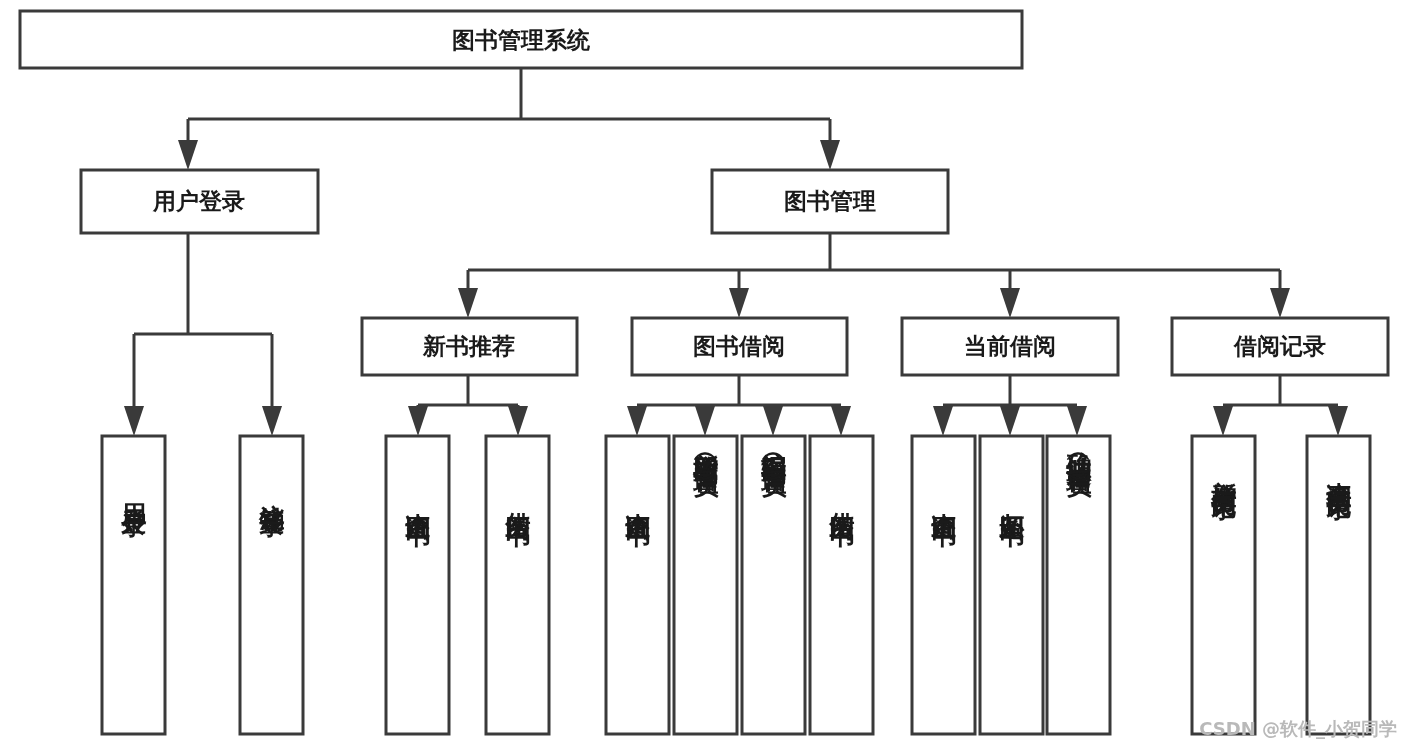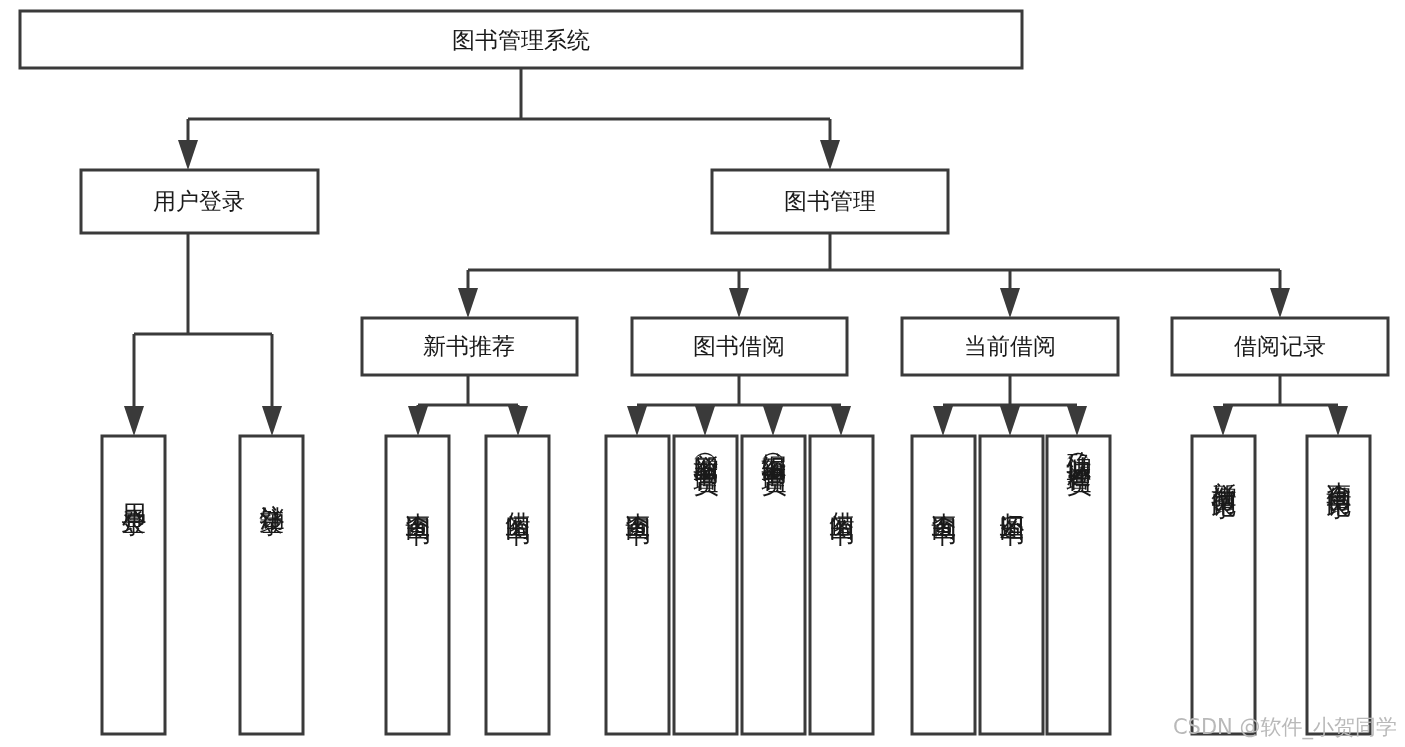--- a/index.html
+++ b/index.html
@@ -13,20 +13,21 @@
     position: relative;
     font-family: "DejaVu Sans", "Liberation Sans", sans-serif;
     overflow: hidden;
   }
   #diagram-root {
     position: absolute;
     left: 0;
     top: 0;
     width: 1405px;
     height: 747px;
+    font-weight: bold;
   }
   svg.flow {
     display: block;
     width: 1405px;
     height: 747px;
   }
   .node-box {
     fill: #ffffff;
     stroke: #3a3a3a;
     stroke-width: 3;
@@ -54,21 +55,21 @@
   }
   .arrow-head {
     fill: #3a3a3a;
     stroke: none;
   }
   .watermark {
     position: absolute;
     right: 8px;
     bottom: 6px;
     color: #b9b9b9;
-    font-size: 21px;
+    font-size: 18px;
     font-family: "DejaVu Sans", "Liberation Sans", sans-serif;
     white-space: nowrap;
     user-select: none;
   }
 </style>
 </head>
 <body>
 
 <div id="diagram-root">
   <svg class="flow" viewBox="0 0 1405 747" xmlns="http://www.w3.org/2000/svg">

